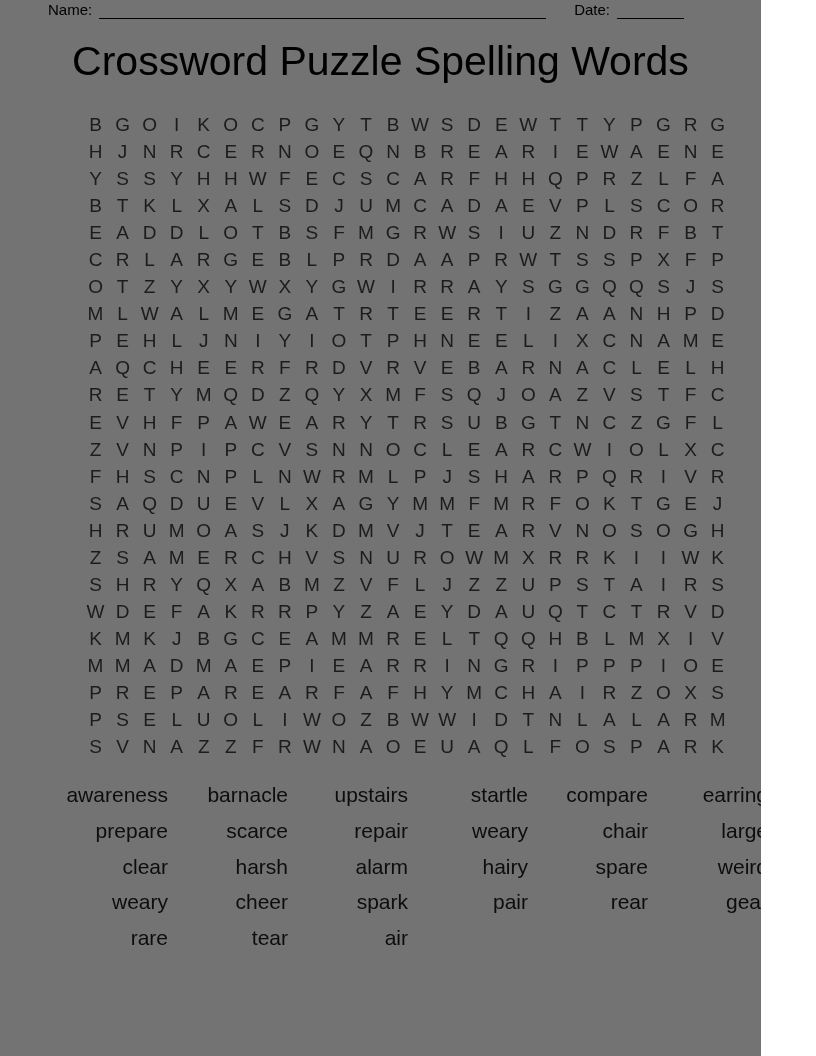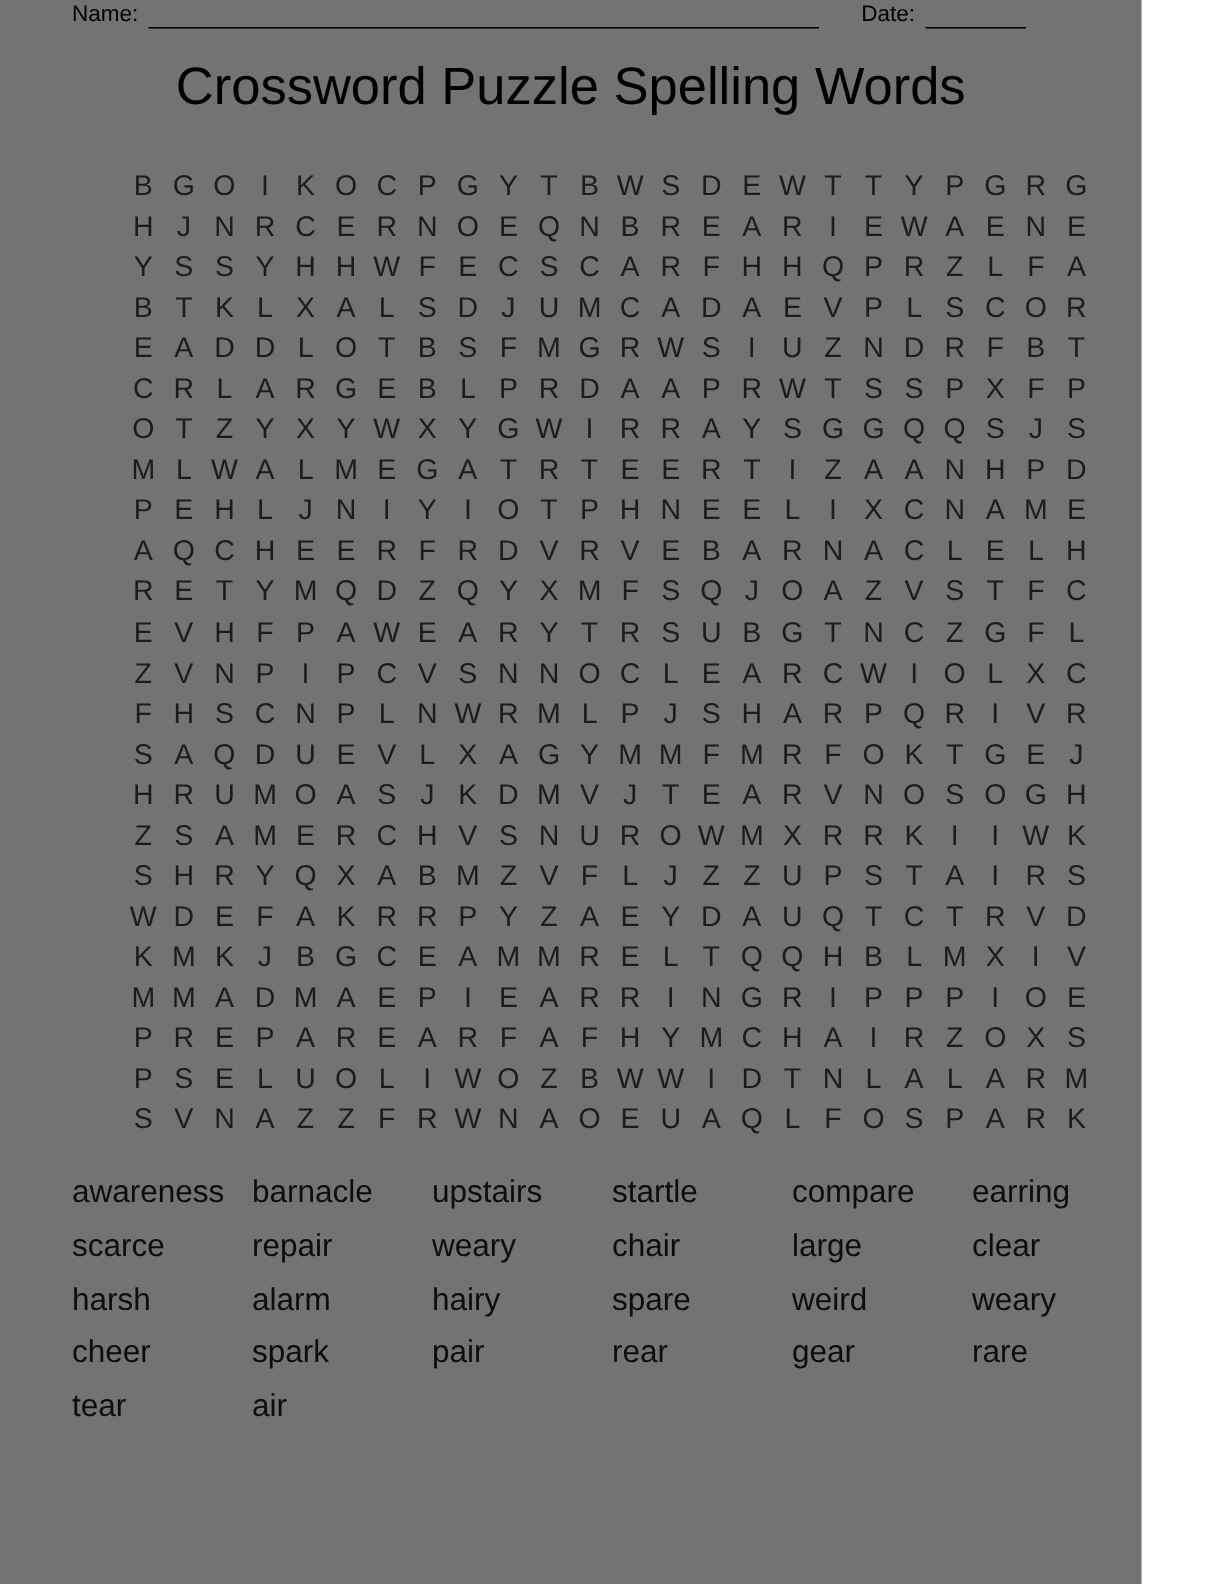--- a/index.html
+++ b/index.html
@@ -42,21 +42,21 @@
     margin-left: 7px;
   }
   
   .title {
     position: absolute;
     left: 0;
     right: 0;
     top: 38px;
     margin: 0;
     text-align: center;
-    font-size: 35px;
+    font-size: 41px;
     font-weight: 500;
     letter-spacing: 0px;
     color: #000000;
   }
   
   .grid {
     position: absolute;
     left: 82px;
     top: 111px;
     display: grid;
@@ -70,20 +70,21 @@
     color: #1c1c1c;
   }
   
   .words {
     position: absolute;
     left: 48px;
     top: 777px;
     display: grid;
     grid-template-columns: repeat(6, 120px);
     grid-auto-rows: 35.75px;
+    text-align: right;
   }
   .word {
     font-size: 21px;
     line-height: 35.75px;
     color: #0d0d0d;
     white-space: nowrap;
   }
 </style>
 </head>
 <body>
@@ -678,20 +679,21 @@
       <div class="cell">K</div>
     </div>
 
   <div class="words" id="word-list">
       <div class="word">awareness</div>
       <div class="word">barnacle</div>
       <div class="word">upstairs</div>
       <div class="word">startle</div>
       <div class="word">compare</div>
       <div class="word">earring</div>
+      <div class="word">prepare</div>
       <div class="word">scarce</div>
       <div class="word">repair</div>
       <div class="word">weary</div>
       <div class="word">chair</div>
       <div class="word">large</div>
       <div class="word">clear</div>
       <div class="word">harsh</div>
       <div class="word">alarm</div>
       <div class="word">hairy</div>
       <div class="word">spare</div>

